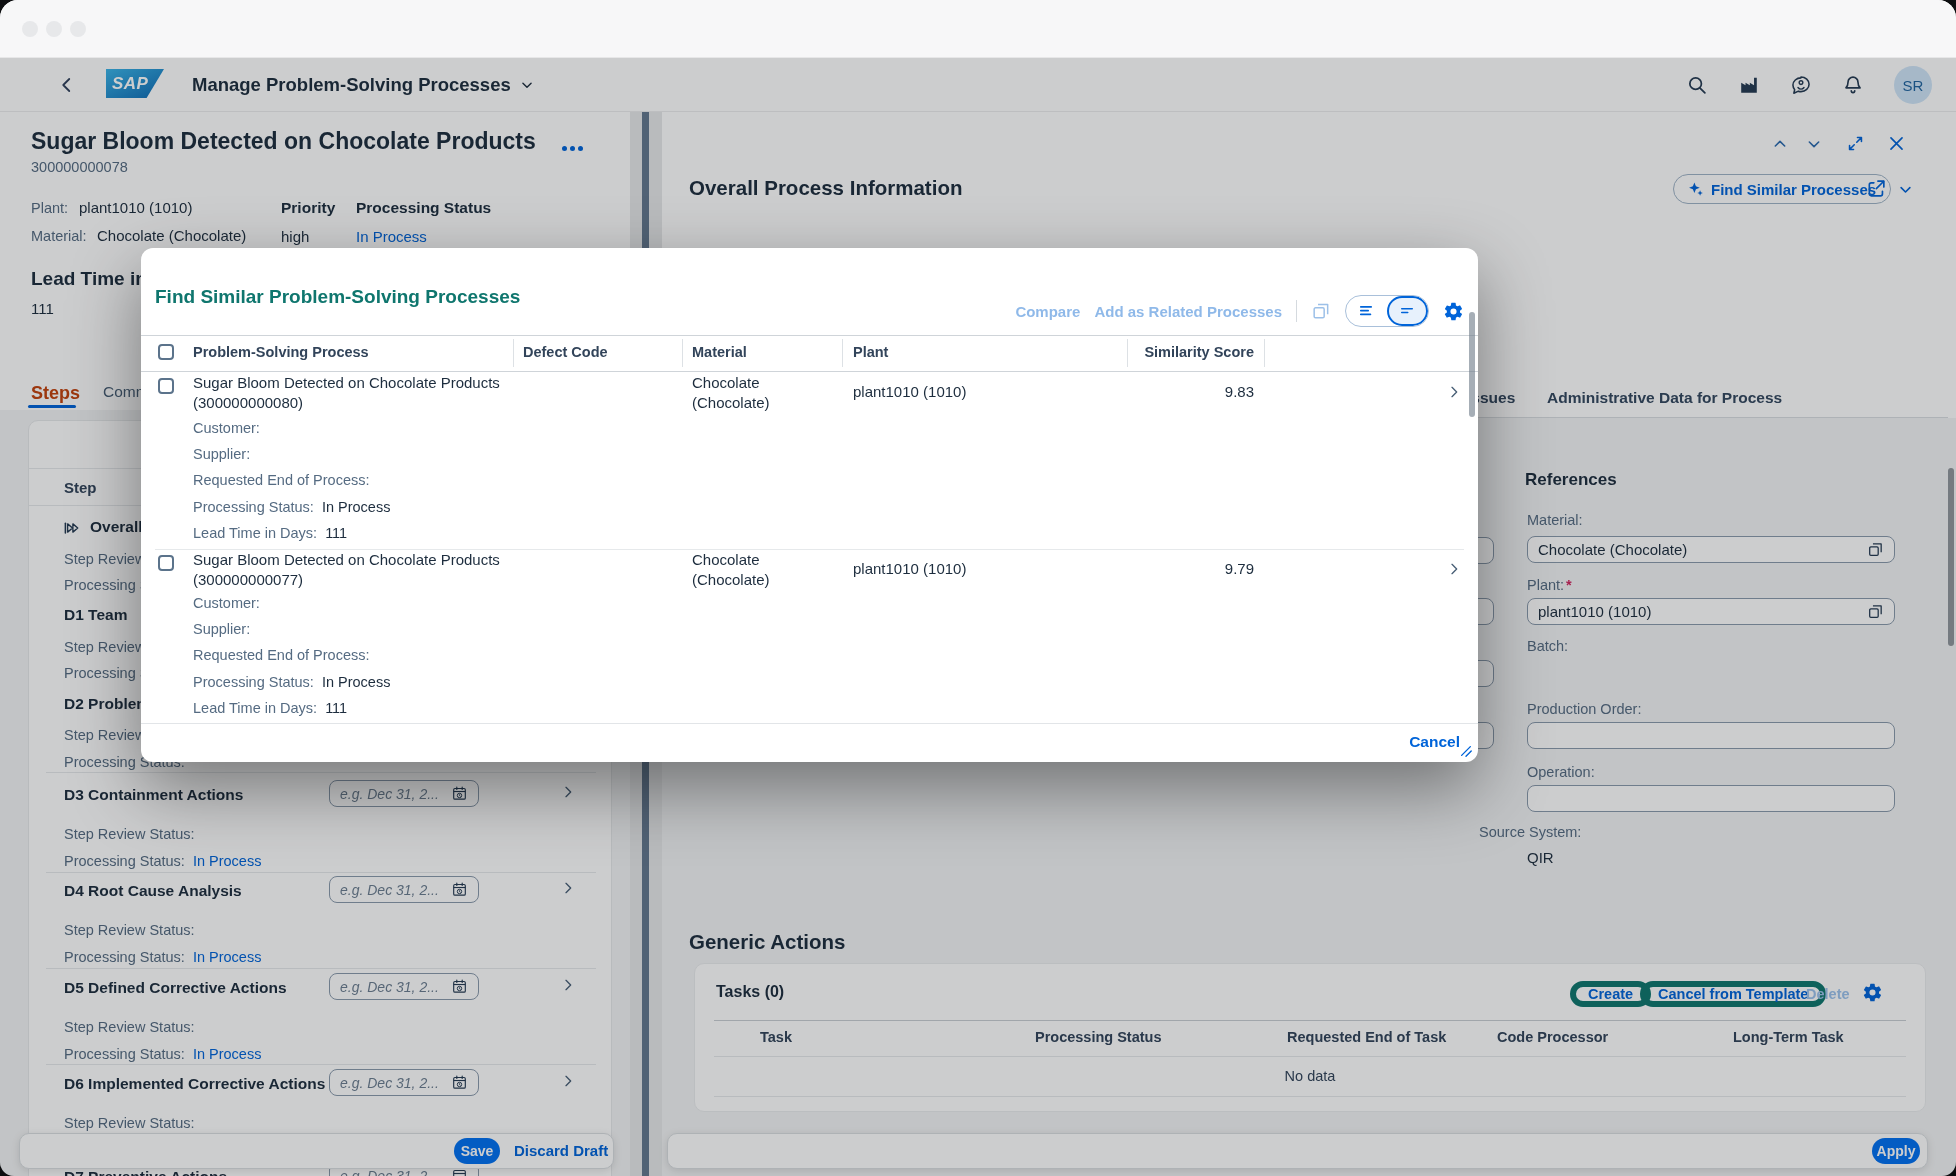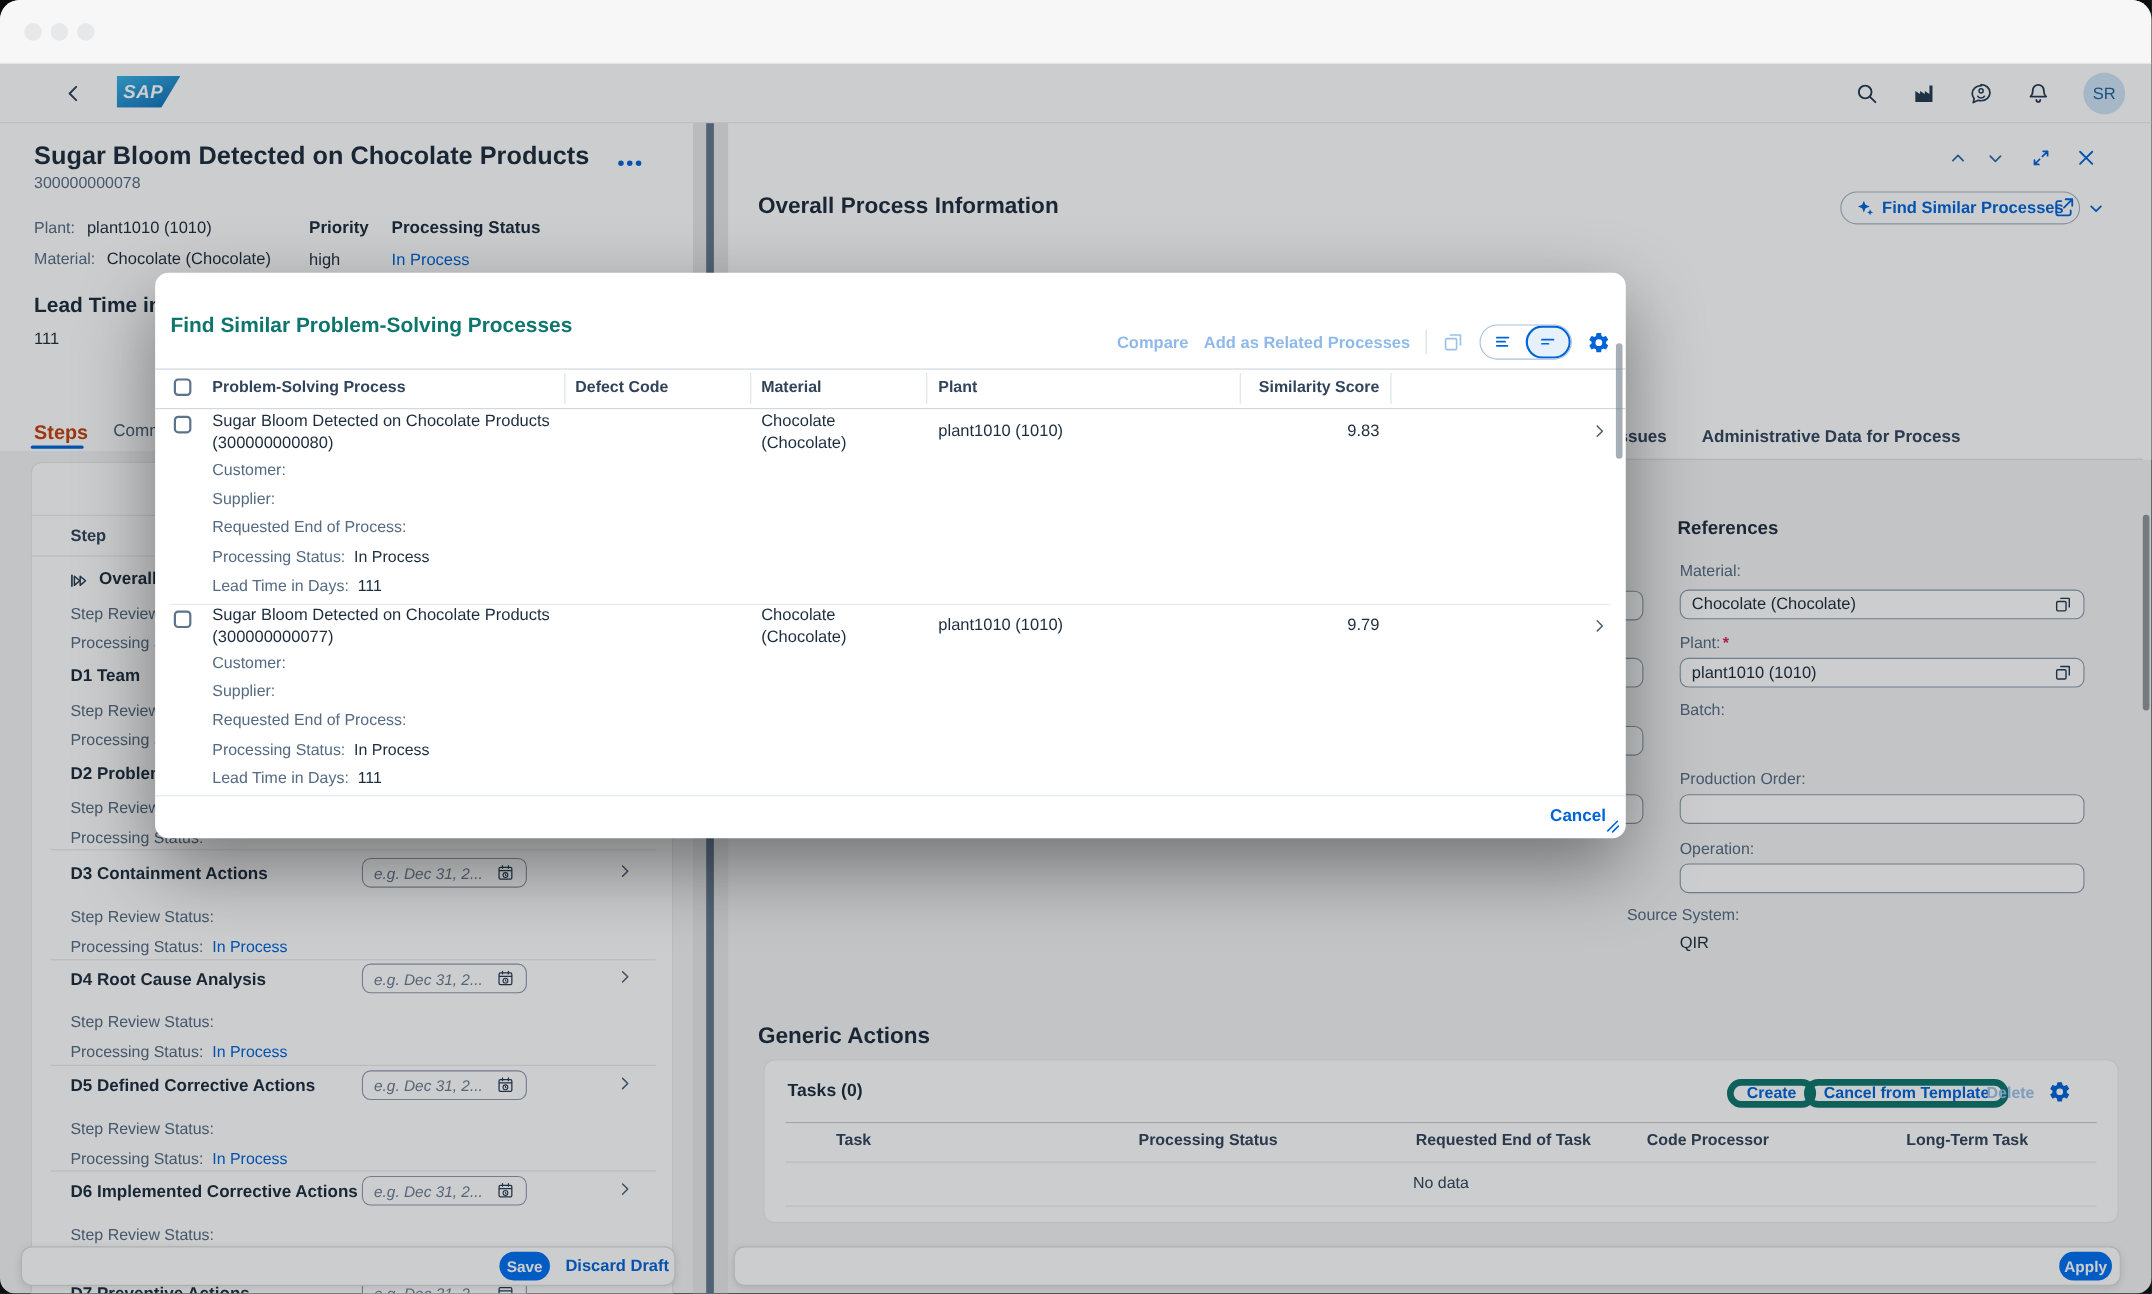--- a/index.html
+++ b/index.html
@@ -68,20 +68,26 @@
 
   <div class="abs shell"></div>
   <div class="abs" style="left:58px;top:58px;height:54px;display:flex;align-items:center">
     <svg width="18" height="18" viewBox="0 0 24 24">
           <path d="M15 4 7 12l8 8" stroke="#30405c" stroke-width="2.4" fill="none" stroke-linecap="round" stroke-linejoin="round"></path>
         </svg>
   </div>
   <div class="abs" style="left:106px;top:69px">
     <div class="saplogo">SAP</div>
   </div>
+  <div class="abs" style="left:192px;top:58px;height:54px;display:flex;align-items:center;gap:9px">
+    <span class="shell-title t">Manage Problem-Solving Processes</span>
+    <svg width="14" height="14" viewBox="0 0 24 24">
+          <path d="M5 9l7 7 7-7" stroke="#1d2d3e" stroke-width="2.4" fill="none" stroke-linecap="round" stroke-linejoin="round"></path>
+        </svg>
+  </div>
   <div class="abs" style="right:24px;top:58px;height:54px;display:flex;align-items:center;gap:30px">
     <svg width="22" height="22" viewBox="0 0 24 24">
           <circle cx="10.5" cy="10.5" r="6.3" fill="none" stroke="#243a52" stroke-width="1.9"></circle>
           <line x1="15.3" y1="15.3" x2="20.6" y2="20.6" stroke="#243a52" stroke-width="1.9" stroke-linecap="round"></line>
         </svg>
     <svg width="22" height="22" viewBox="0 0 24 24">
           <path d="M3.5 20.5V9.6l4.7 2.8V9.6l4.7 2.8V9.6l4.6 2.8V4h3v16.5z" fill="#243a52"></path>
         </svg>
     <svg width="22" height="22" viewBox="0 0 24 24">
           <path d="M12 3.2c4.9 0 8.8 3.6 8.8 8s-3.9 8-8.8 8c-1 0-2-.2-2.9-.5L4.2 21l.9-3.9c-1.2-1.4-1.9-3.2-1.9-5 0-4.4 3.9-7.9 8.8-7.9z" fill="none" stroke="#243a52" stroke-width="1.7" stroke-linejoin="round"></path>

